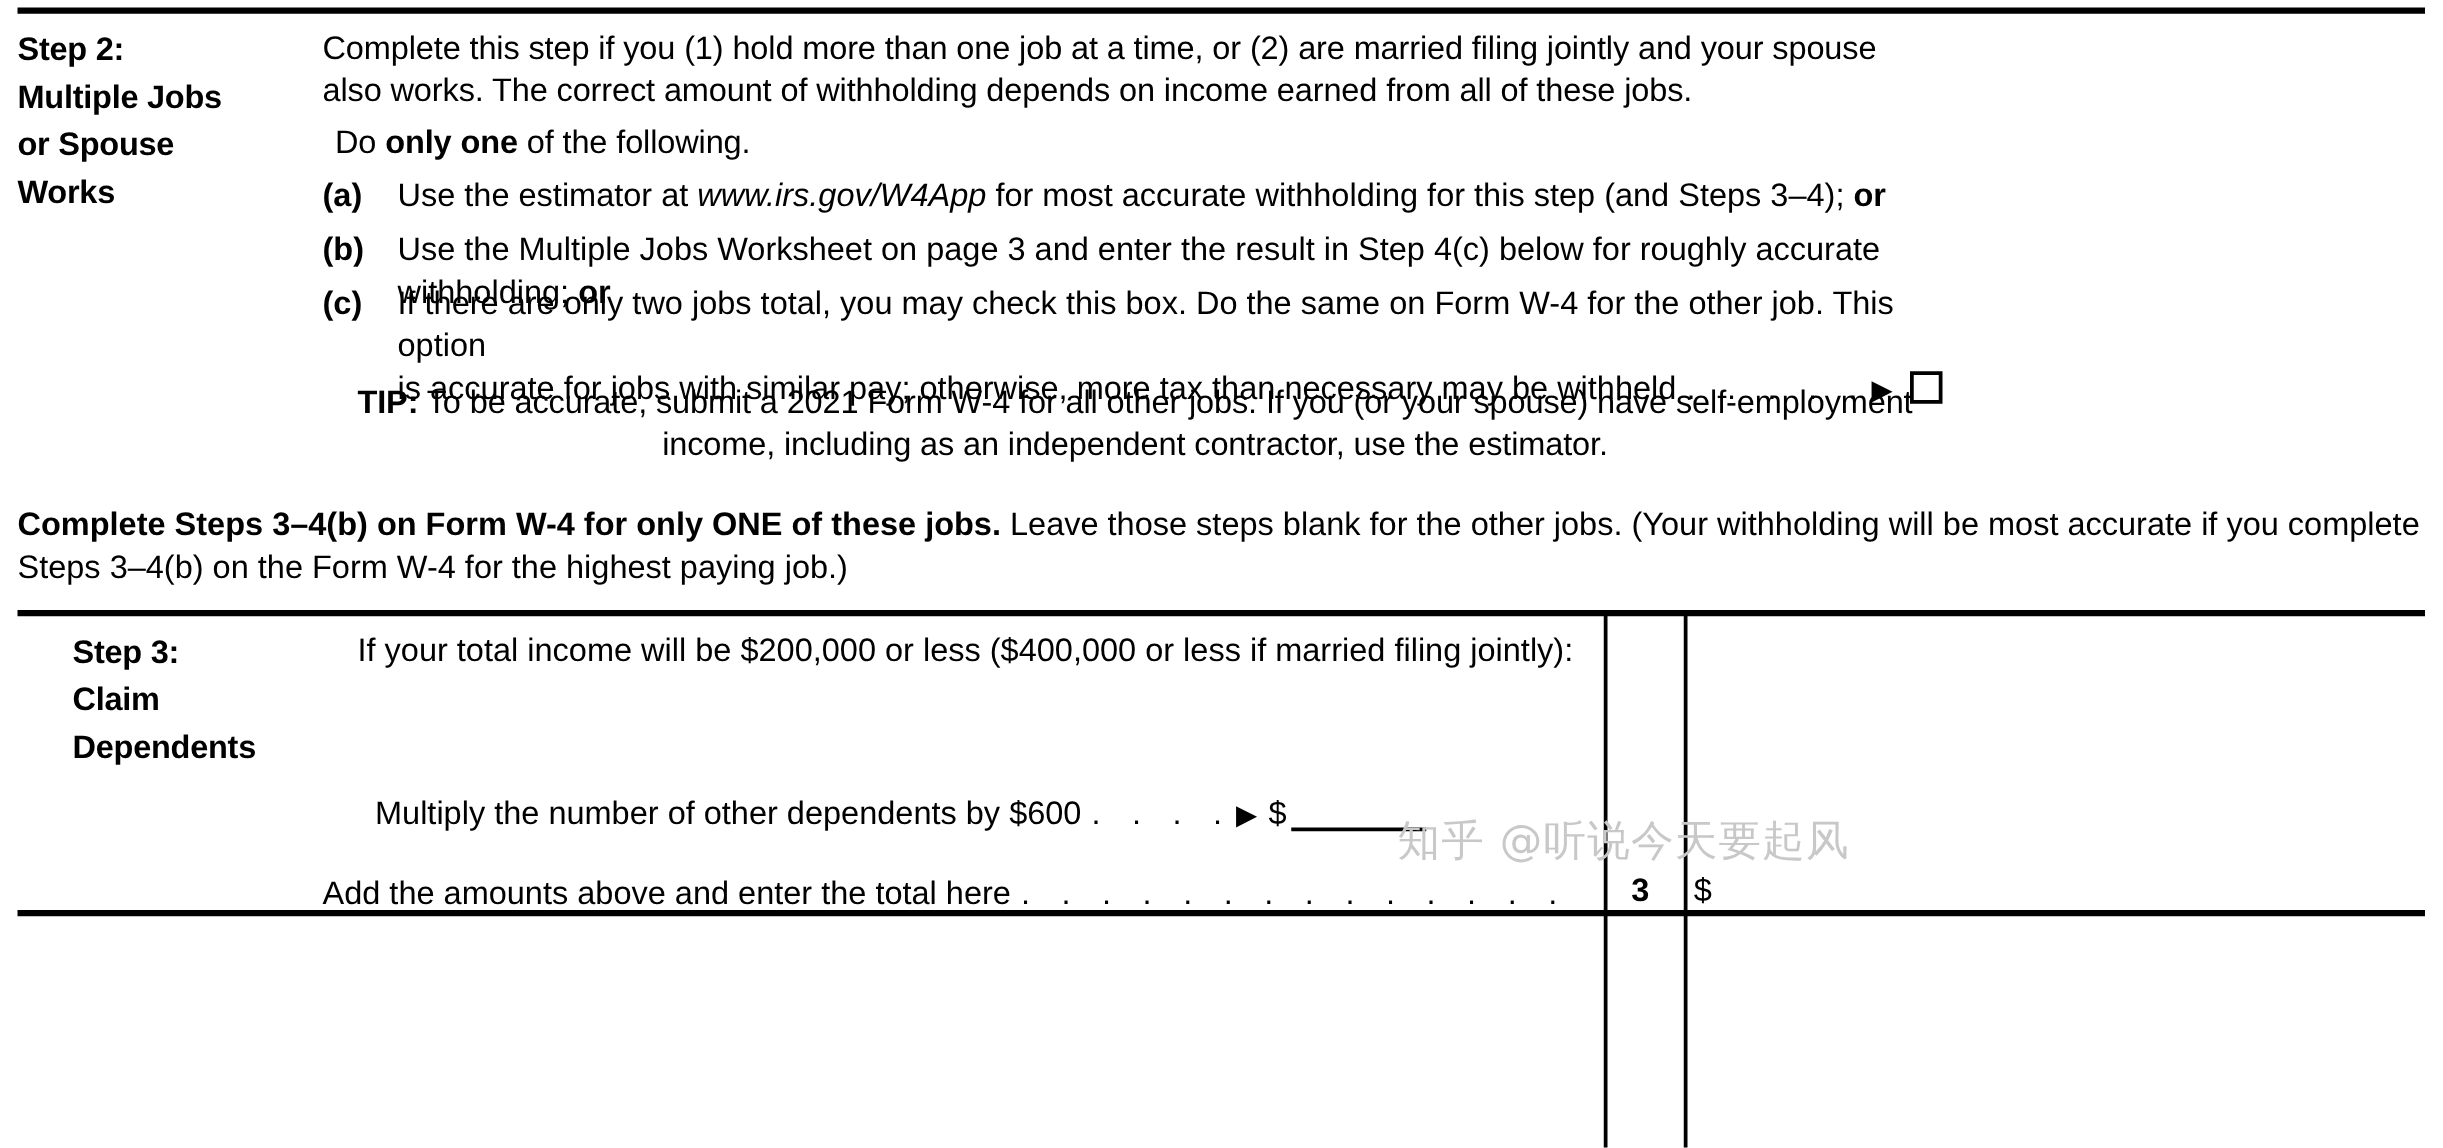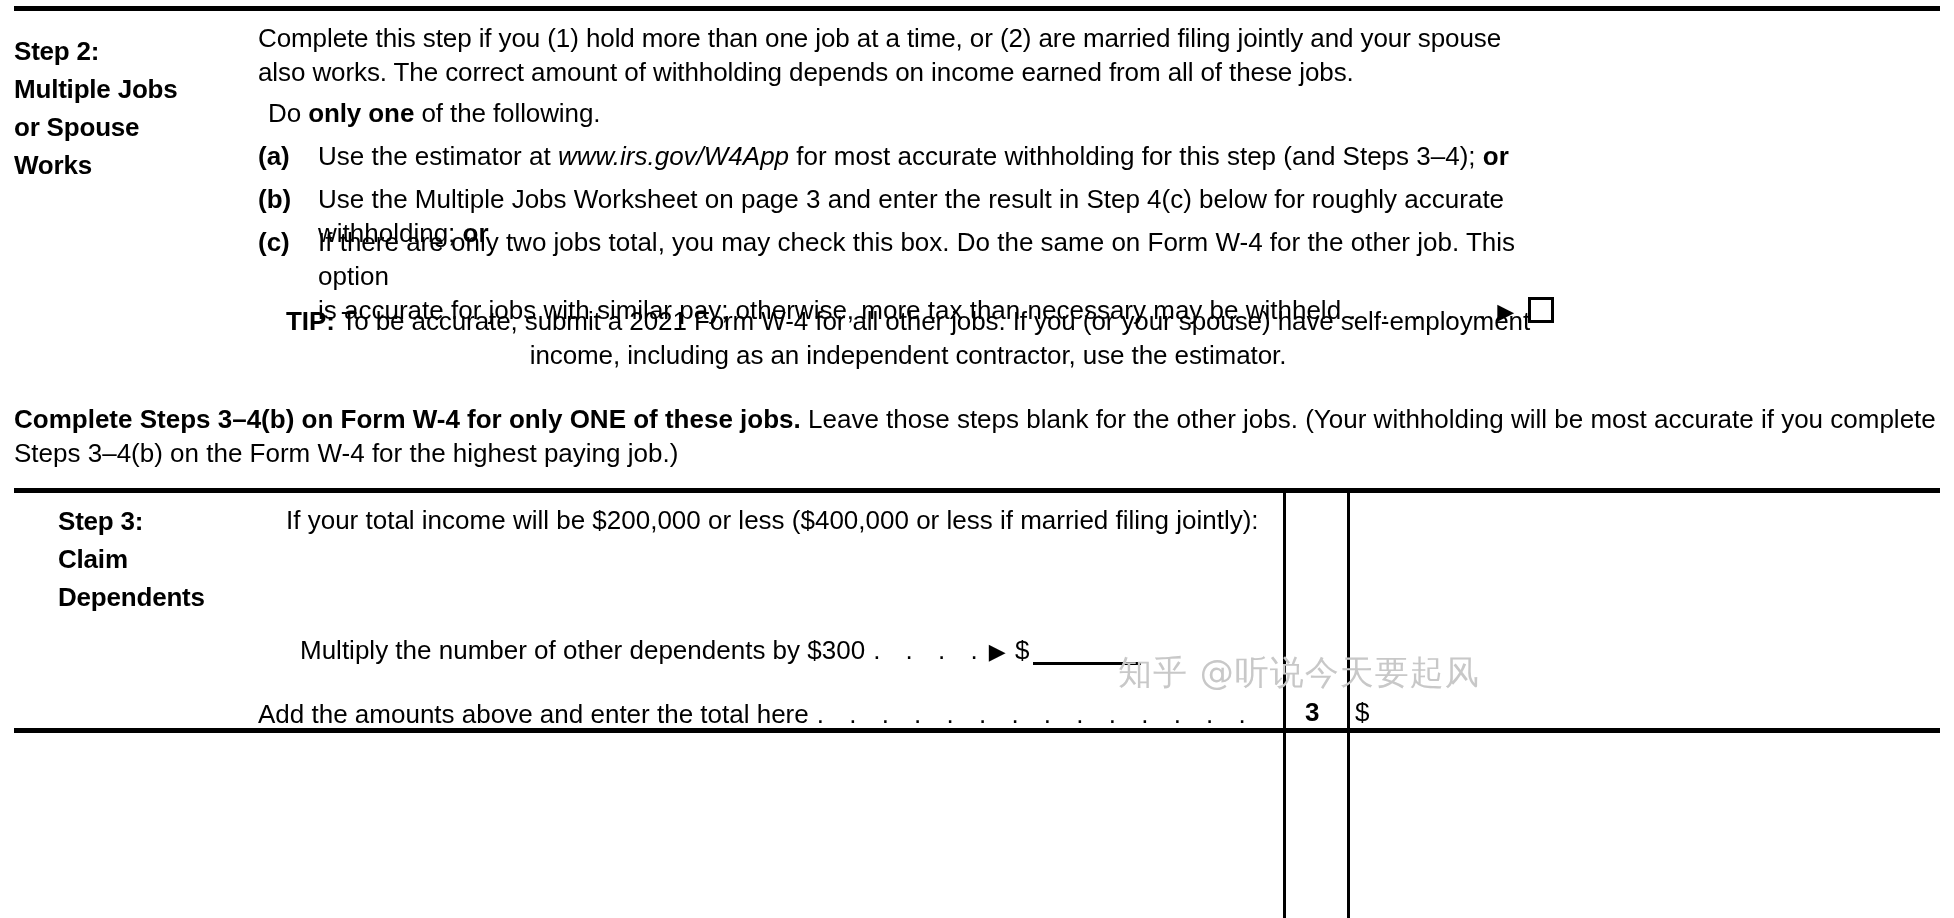--- a/index.html
+++ b/index.html
@@ -57,21 +57,21 @@
   .body {
     position: absolute;
     font-size: 26px;
     line-height: 34px;
     letter-spacing: -0.1px;
   }
 
   .col-body { left: 258px; width: 1296px; }
 
   
-  #step2-label { top: 20px; margin-top: 12px; }
+  #step2-label { top: 20px; }
   #step2-label .ln { display: block; }
 
   #step2-intro { top: 21px; }
 
   #step2-doonly { top: 96px; left: 268px; text-align: right; }
 
   .item {
     position: absolute;
     left: 258px;
     width: 1300px;
@@ -224,21 +224,21 @@
 
   <div class="steplabel" id="step3-label">
     <span class="ln">Step 3:</span>
     <span class="ln">Claim</span>
     <span class="ln">Dependents</span>
   </div>
 
   <div id="step3-line1">If your total income will be $200,000 or less ($400,000 or less if married filing jointly):</div>
 
 
-  <div class="sub" id="step3-l3"><span>Multiply the number of other dependents by $300</span><span class="dots">.  .  .  .</span><span class="arrow">▶</span> <span class="dollar">$</span><span class="moneyline ml-short"></span></div>
+  <div class="sub" id="step3-l3"><span>Multiply the number of other dependents by $600</span><span class="dots">.  .  .  .</span><span class="arrow">▶</span> <span class="dollar">$</span><span class="moneyline ml-short"></span></div>
 
   <div class="sub" id="step3-l4"><span>Add the amounts above and enter the total here</span><span class="dots">.  .  .  .  .  .  .  .  .  .  .  .  .  .</span></div>
 
   <div class="numcell" id="num3">3</div>
   <div id="dollar3">$</div>
 
   <div class="rule rule-bottom"></div>
 
   <div id="watermark">知乎 @听说今天要起风</div>
 

